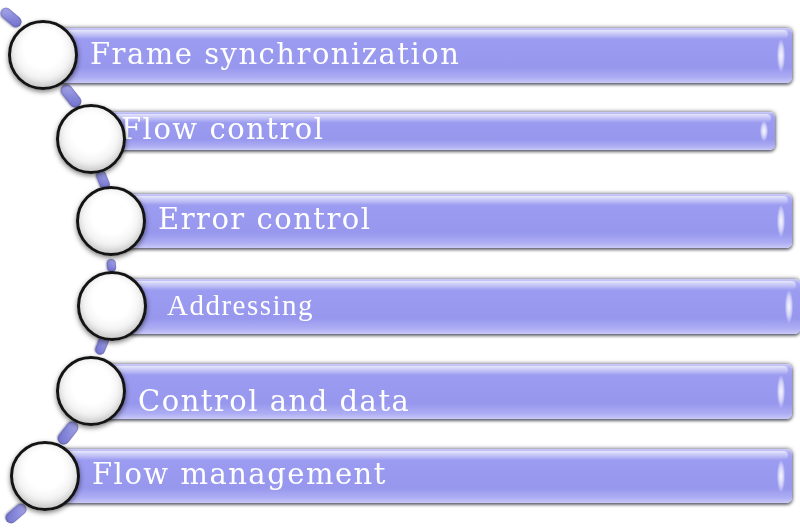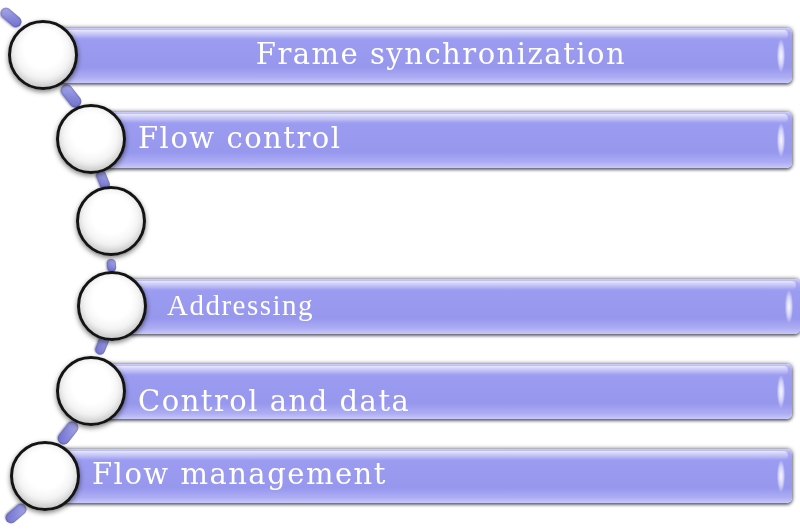--- a/index.html
+++ b/index.html
@@ -39,22 +39,22 @@
     pointer-events:none;
   }
   .bar .label{
     color:#ffffff;
     font-size:29px;
     letter-spacing:1.5px;
     white-space:nowrap;
     line-height:1;
     padding-bottom:3px;
   }
-  .r1{left:43px; top:28px;  width:749px;justify-content:center;}
-  .r2{left:91px; top:112px; width:701px; height:56px;}
+  .r1{left:43px; top:28px;  width:749px;}
+  .r2{left:74px; top:112px; width:701px; height:38px;}
   .r3{left:111px;top:194px; width:681px; height:54px;}
   .r4{left:120px;top:279px; width:680px;font-family:Liberation Serif, serif;}
   .r5{left:91px; top:364px; width:701px;align-items:flex-end;}
   .r6{left:45px; top:449px; width:747px; height:54px;}
   
   .sphere{
     position:absolute;width:64px;height:64px;
     border:3px solid #141414;border-radius:50%;
     background:radial-gradient(circle at 50% 40%,
       #ffffff 38%, #f3f3f3 60%, #e2e2e2 78%, #f9f9f9 94%, #e8e8e8 100%);
@@ -95,20 +95,23 @@
   <div class="dash d5"></div>
   <div class="dash d6"></div>
   <div class="dash d7"></div>
 
   <div class="bar r1">
     <span class="label">Frame synchronization</span>
   </div>
   <div class="bar r2">
     <span class="label">Flow control</span>
   </div>
+  <div class="bar r3">
+    <span class="label">Error control</span>
+  </div>
   <div class="bar r4">
     <span class="label">Addressing</span>
   </div>
   <div class="bar r5">
     <span class="label">Control and data</span>
   </div>
   <div class="bar r6">
     <span class="label">Flow management</span>
   </div>
 

